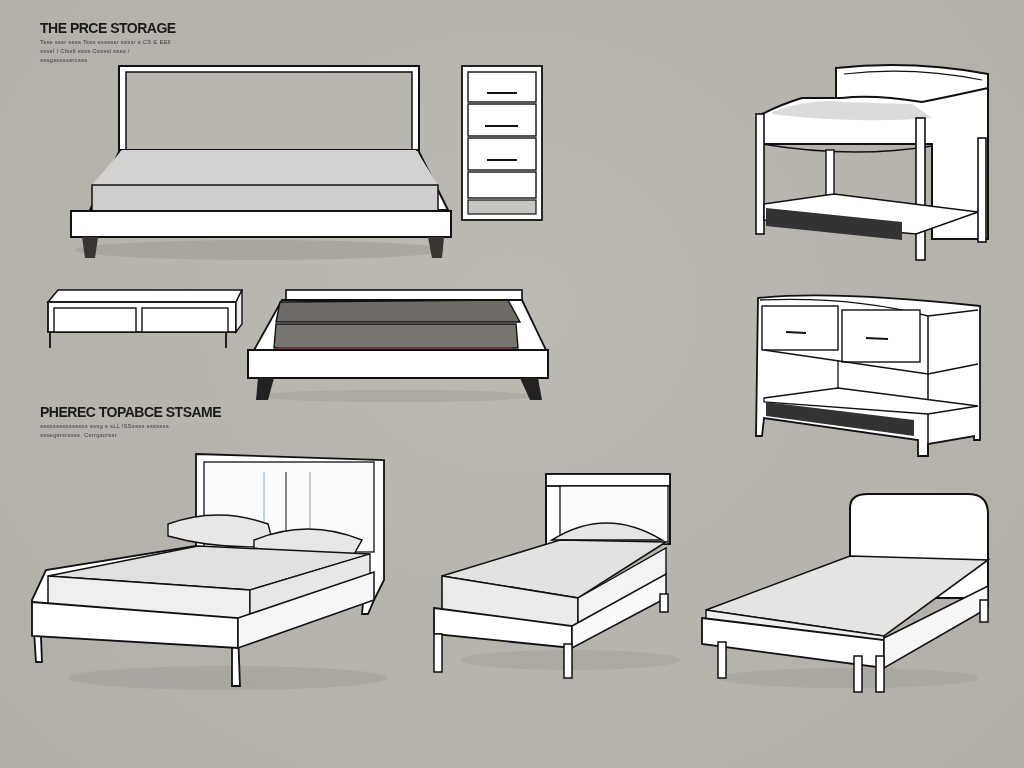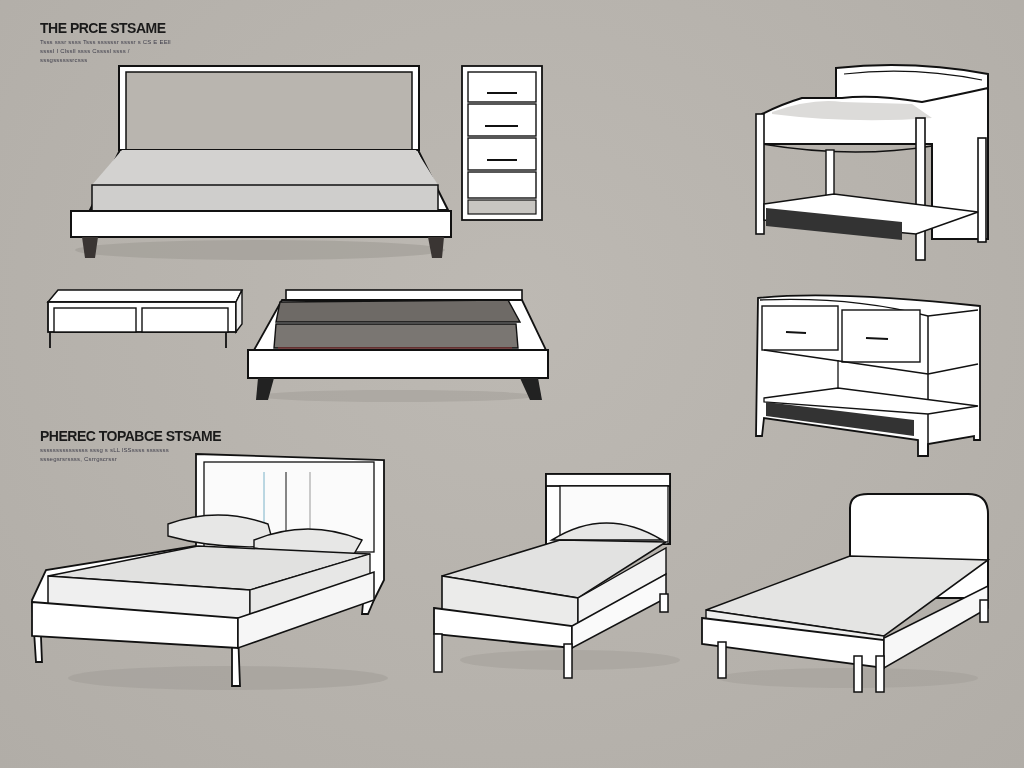--- a/index.html
+++ b/index.html
@@ -15,27 +15,27 @@
   .label-sub { font-size: 6px; color: #2a2a3a; white-space: nowrap; letter-spacing: 0.2px; margin-top: 3px; opacity: 0.85; }
   .item { position: absolute; }
   .item svg { display: block; overflow: visible; }
 </style>
 </head>
 <body>
 
 <div class="bg"></div>
 
 <div class="label-block" style="left:40px; top:20px;">
-  <div class="label-title" style="font-size:14px;">THE PRCE STSAME</div>
+  <div class="label-title" style="font-size:14px;">THE PRCE STORAGE</div>
   <div class="label-sub">Tsss sssr ssss Tsss ssssssr ssssr s CS E EEll</div>
   <div class="label-sub">ssssI I Clssll ssss Cssssl ssss /</div>
   <div class="label-sub">sssgssssssrcsss</div>
 </div>
 
-<div class="label-block" style="left:40px; top:404px;margin-top:24px;">
+<div class="label-block" style="left:40px; top:404px;">
   <div class="label-title" style="font-size:14px;">PHEREC TOPABCE STSAME</div>
   <div class="label-sub">sssssssssssssss sssg s sLL lSSssss sssssss</div>
   <div class="label-sub">sssegsrsrssss, Csrrgscrssr</div>
 </div>
 
 <div class="item" style="left:60px; top:60px;">
   <svg width="400" height="210" viewBox="0 0 400 210">
     <ellipse cx="200" cy="190" rx="185" ry="10" fill="#9f9b95" opacity="0.6"></ellipse>
     <rect x="59" y="6" width="300" height="84" fill="#fff" stroke="#111" stroke-width="2"></rect>
     <rect x="66" y="12" width="286" height="78" fill="#b9b5af" stroke="#111" stroke-width="1.5"></rect>

